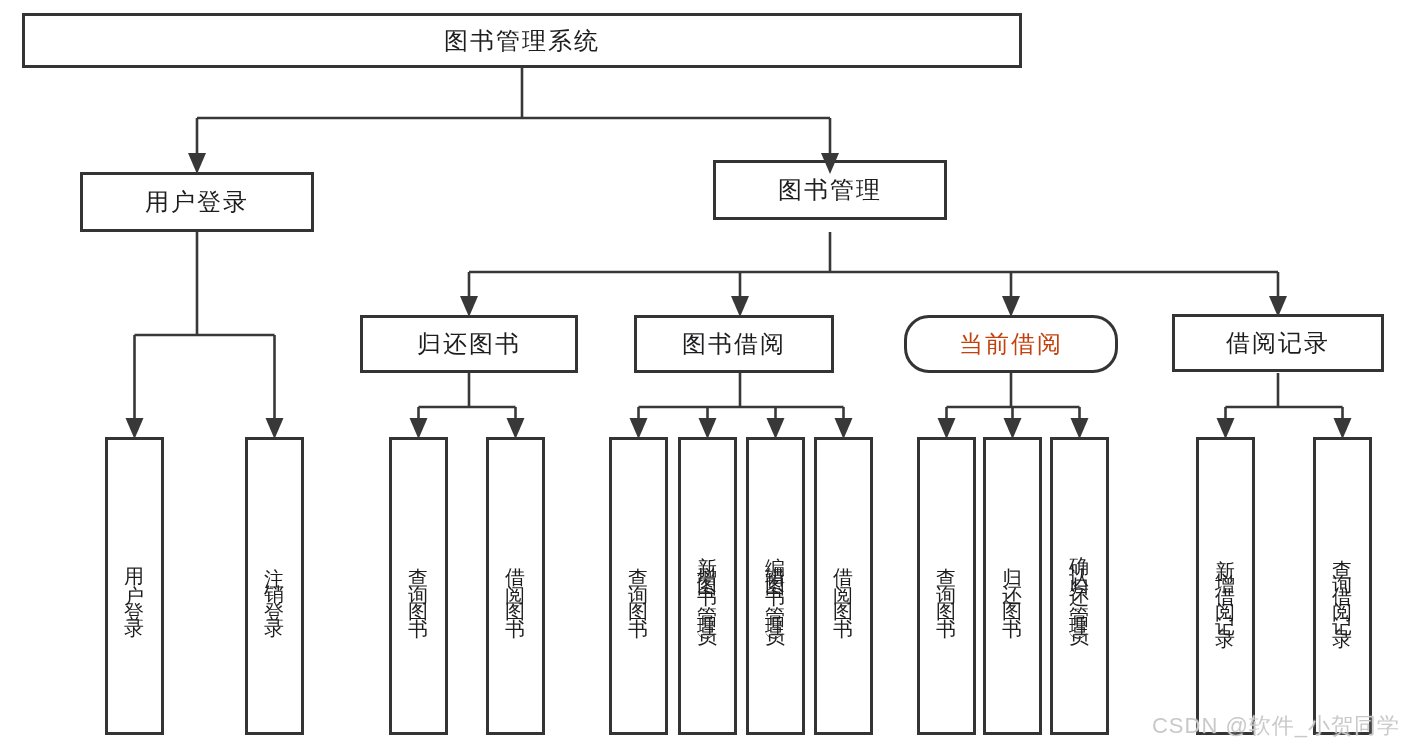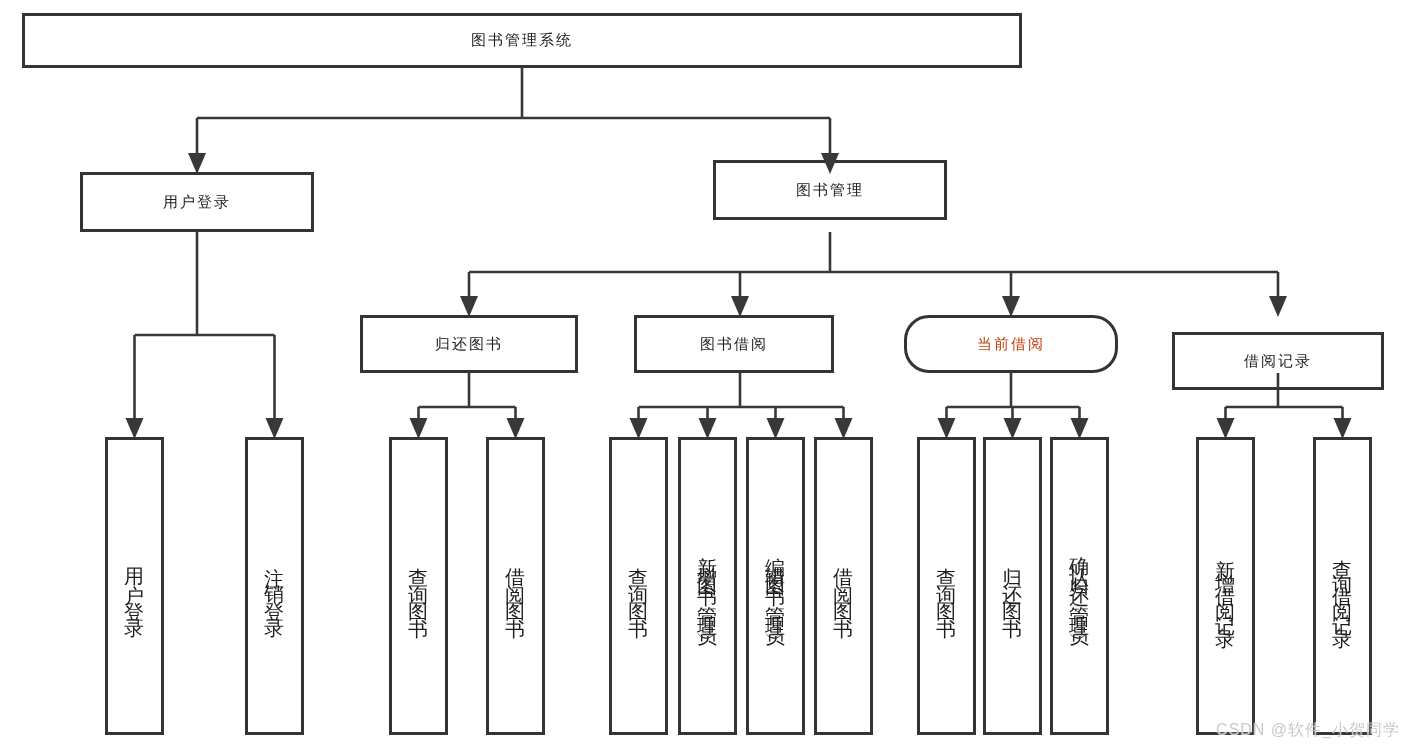--- a/index.html
+++ b/index.html
@@ -20,35 +20,35 @@
   }
   #nodes-layer { position: absolute; left: 0; top: 0; z-index: 1; }
   .node {
     position: absolute;
     background: #ffffff;
     border: 3px solid #343434;
     display: flex; align-items: center; justify-content: center;
     color: #1d1d1f;
   }
   .node.horizontal .node-label {
-    font-size: 15px;
+    font-size: 24px;
     letter-spacing: 2px;
     white-space: nowrap;
   }
   .node.vertical .node-label {
     writing-mode: vertical-rl;
     text-orientation: mixed;
     font-size: 20px;
     line-height: 1;
   }
   .watermark {
     position: absolute;
     right: 5px; bottom: 6px;
     z-index: 10;
-    font-size: 16px;
+    font-size: 22px;
     letter-spacing: 1px;
     color: #c9c9c9;
     text-shadow: 0 0 2px rgba(255,255,255,0.8);
     white-space: nowrap;
   }
 </style>
 </head>
 <body>
 
 <div class="canvas">
@@ -64,21 +64,21 @@
       </div>
       <div class="node horizontal" style="left: 360px; top: 315px; width: 218px; height: 58px; border-color: rgb(52, 52, 52); color: rgb(29, 29, 31);">
         <span class="node-label">归还图书</span>
       </div>
       <div class="node horizontal" style="left: 634px; top: 315px; width: 200px; height: 58px; border-color: rgb(52, 52, 52); color: rgb(29, 29, 31); justify-content: center;">
         <span class="node-label">图书借阅</span>
       </div>
       <div class="node horizontal" style="left: 904px; top: 315px; width: 214px; height: 58px; border-color: rgb(52, 52, 52); color: #c2410c; border-radius: 25px;">
         <span class="node-label">当前借阅</span>
       </div>
-      <div class="node horizontal" style="left: 1172px; top: 332px; width: 212px; height: 58px; border-color: rgb(52, 52, 52); color: rgb(29, 29, 31);">
+      <div class="node horizontal" style="left: 1172px; top: 314px; width: 212px; height: 58px; border-color: rgb(52, 52, 52); color: rgb(29, 29, 31);">
         <span class="node-label">借阅记录</span>
       </div>
       <div class="node vertical" style="left: 105px; top: 437px; width: 59px; height: 298px; border-color: rgb(52, 52, 52); color: rgb(29, 29, 31);">
         <span class="node-label" style="letter-spacing: 17px;">用户登录</span>
       </div>
       <div class="node vertical" style="left: 245px; top: 437px; width: 59px; height: 298px; border-color: rgb(52, 52, 52); color: rgb(29, 29, 31);">
         <span class="node-label" style="letter-spacing: 17px;">注销登录</span>
       </div>
       <div class="node vertical" style="left: 389px; top: 437px; width: 59px; height: 298px; border-color: rgb(52, 52, 52); color: rgb(29, 29, 31);">
         <span class="node-label" style="letter-spacing: 17px;">查询图书</span>

